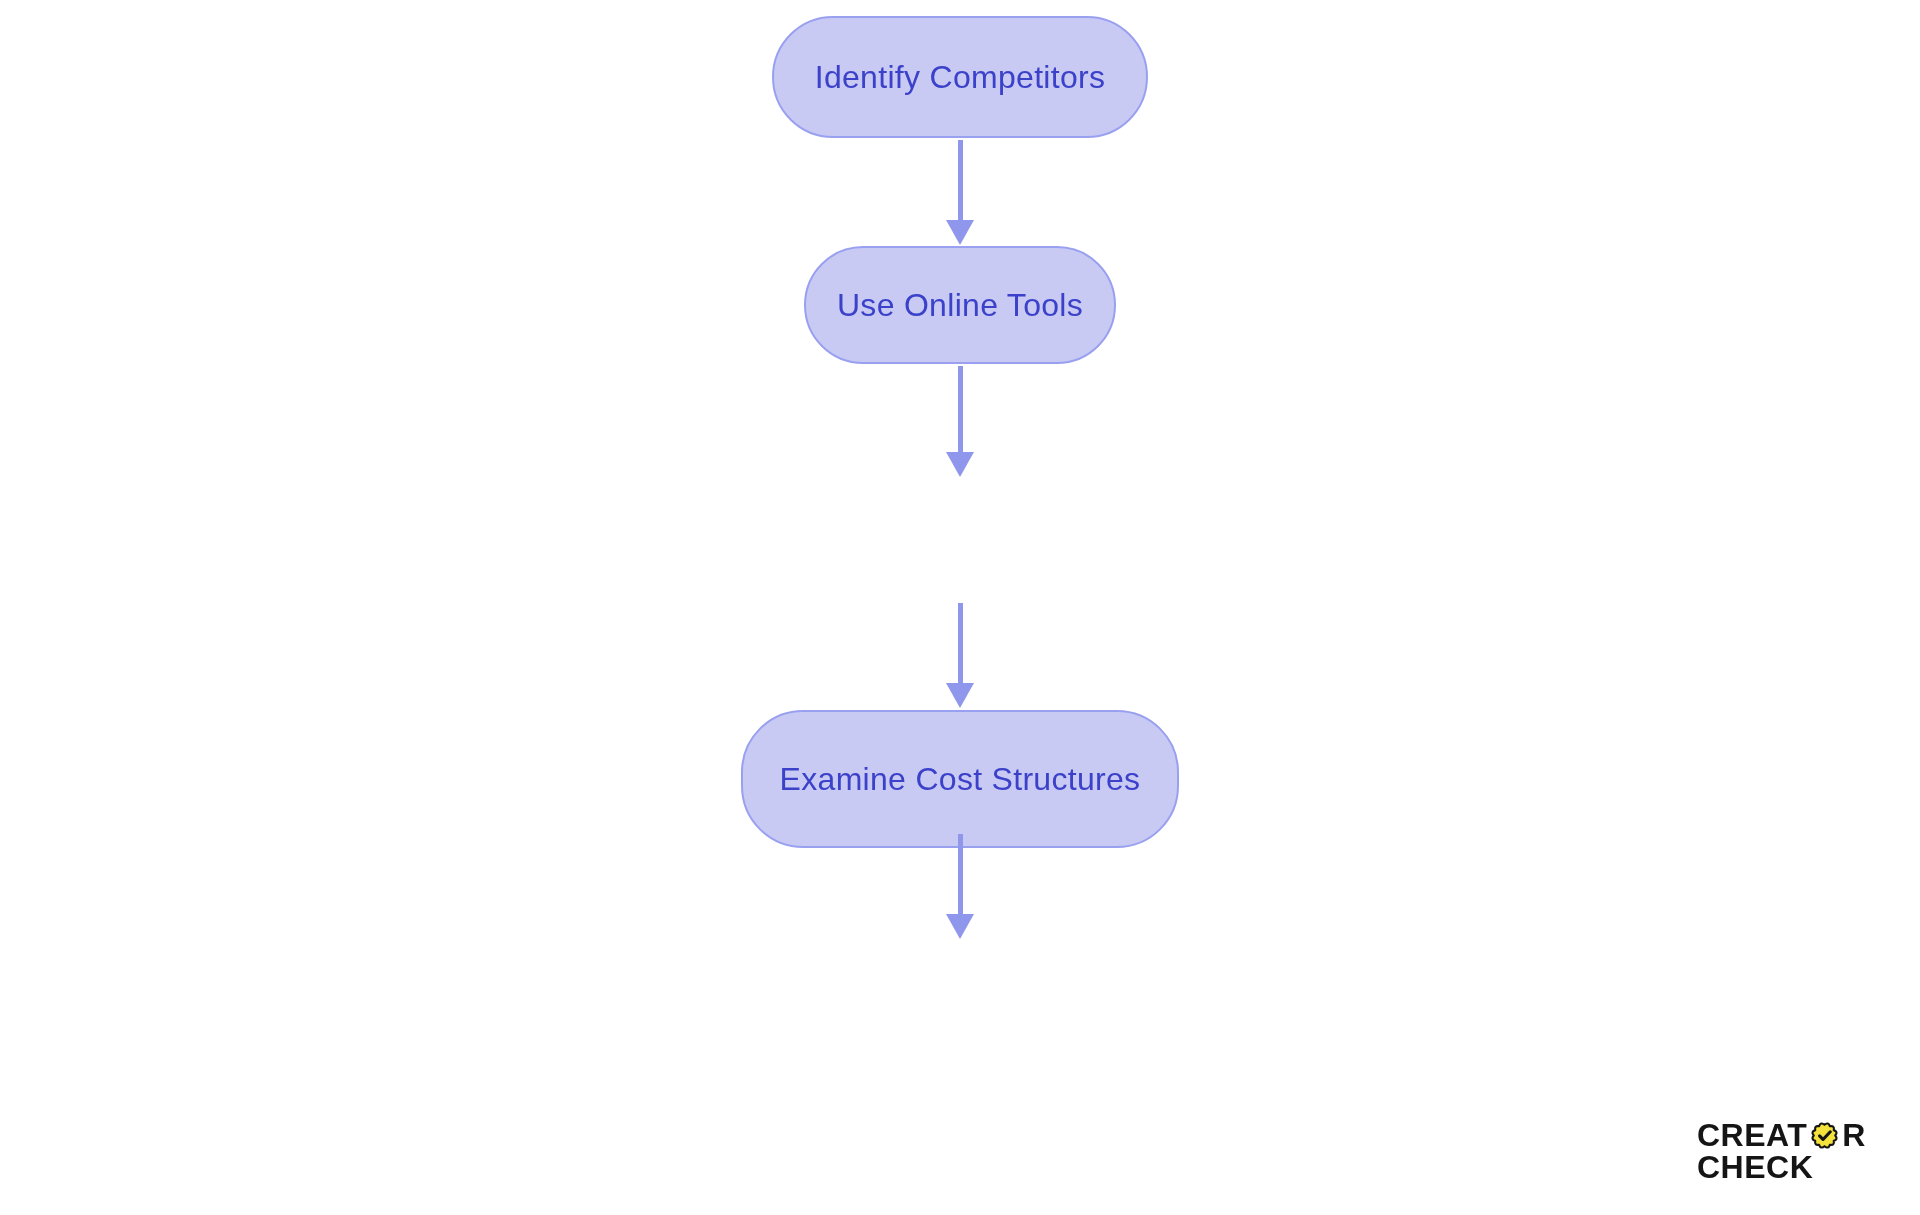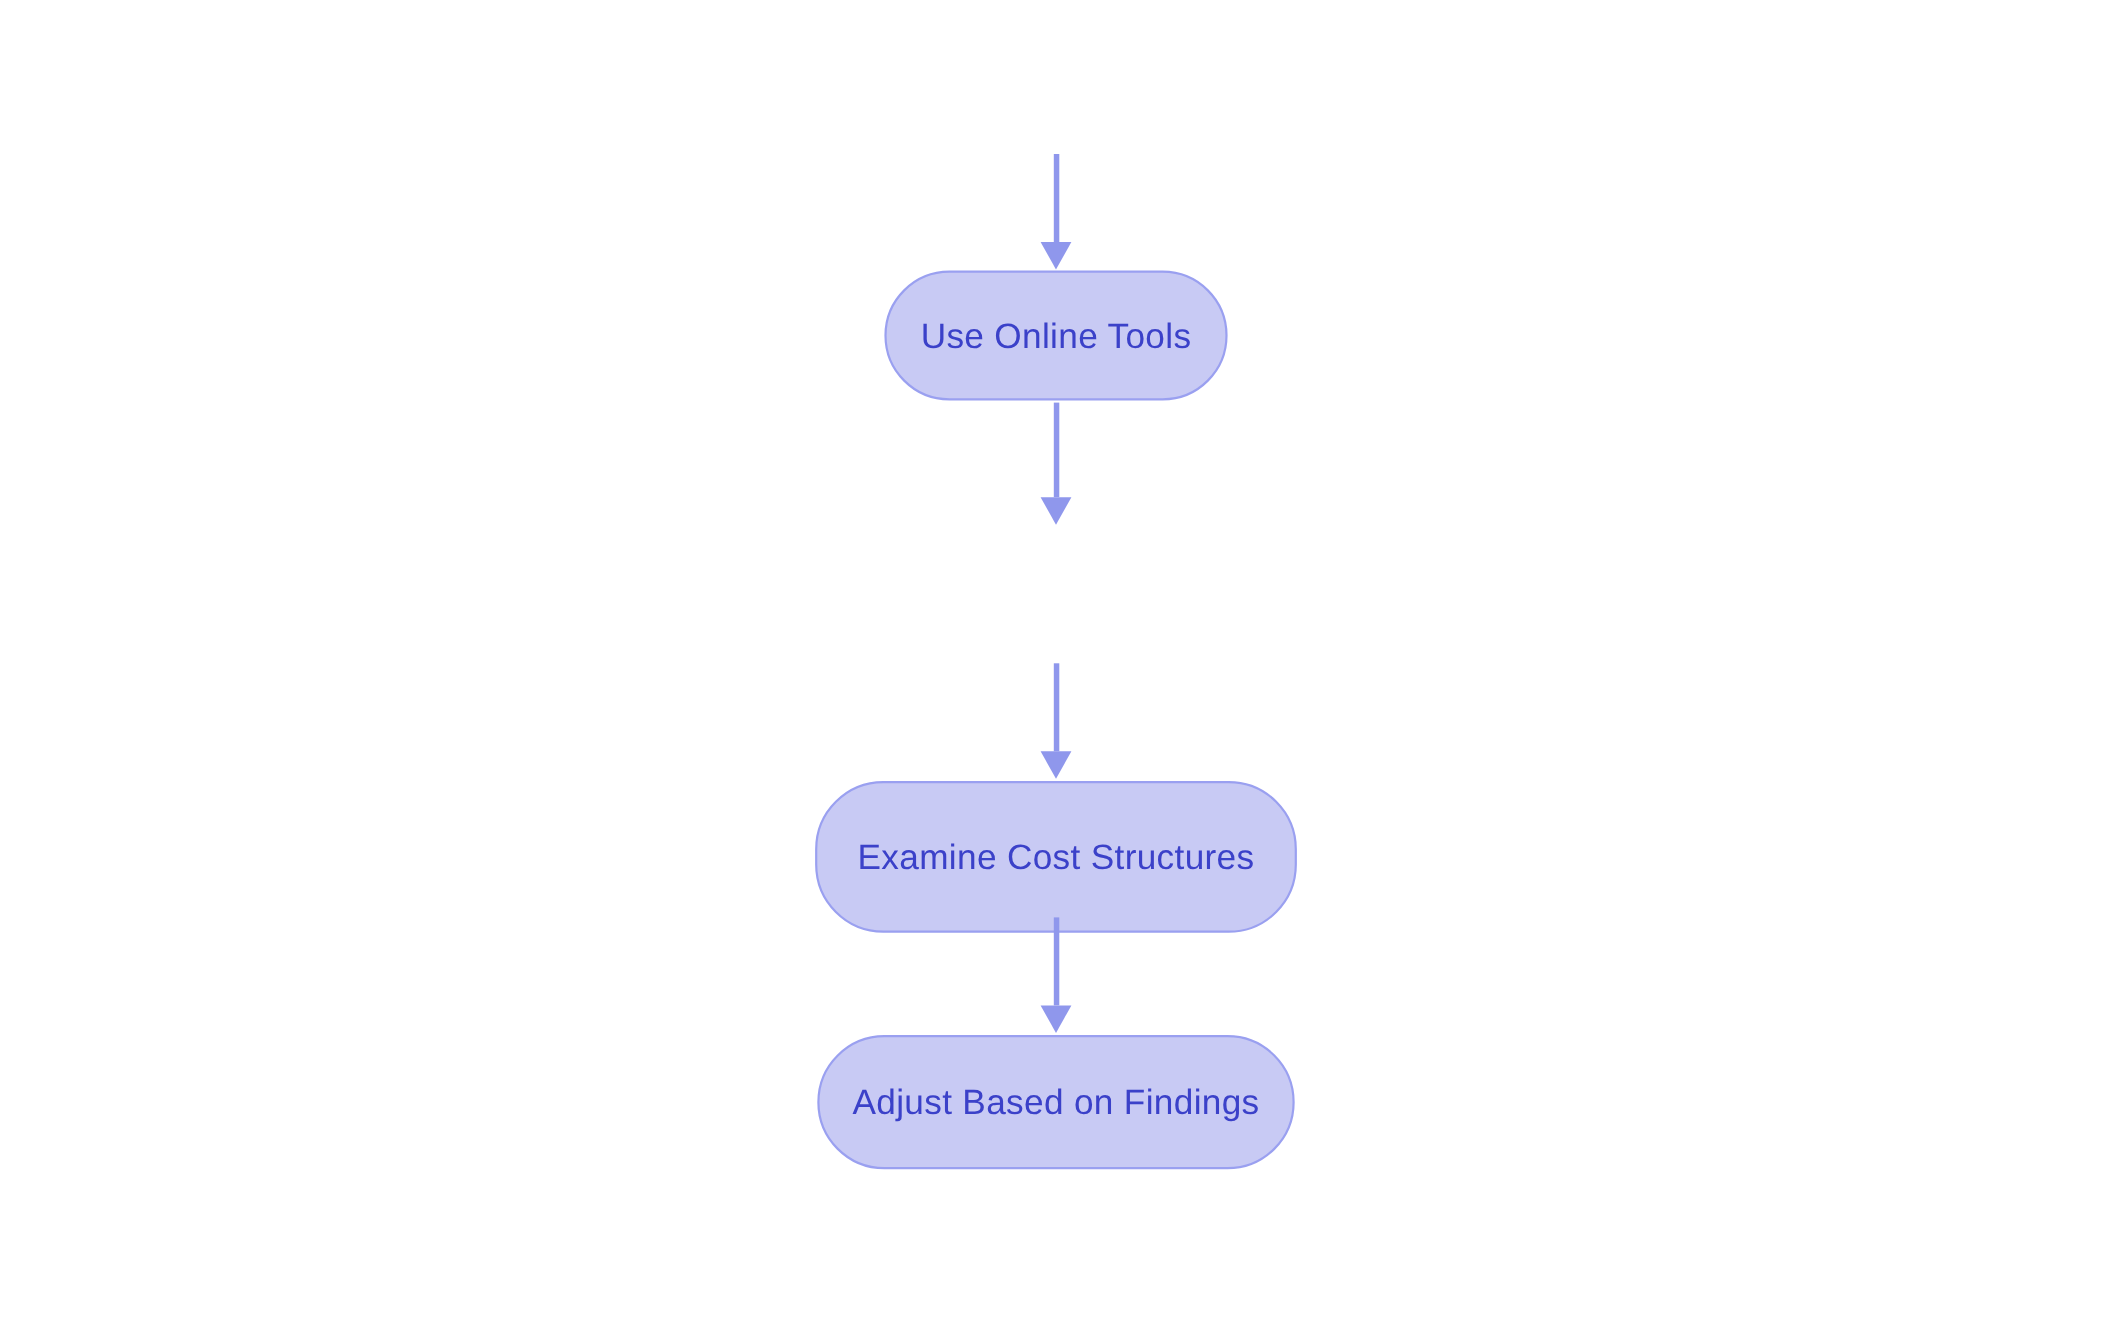--- a/index.html
+++ b/index.html
@@ -81,20 +81,23 @@
   }
   .wm-line2 {
     display: block;
   }
 </style>
 </head>
 <body>
 
 <div class="canvas">
 
+  <div class="node node-1">
+    <span>Identify Competitors</span>
+  </div>
 
   <div class="arrow arrow-1">
     <div class="arrow-line"></div>
     <div class="arrow-head"></div>
   </div>
 
   <div class="node node-2">
     <span>Use Online Tools</span>
   </div>
 
@@ -111,18 +114,26 @@
 
   <div class="node node-4">
     <span>Examine Cost Structures</span>
   </div>
 
   <div class="arrow arrow-4">
     <div class="arrow-line"></div>
     <div class="arrow-head"></div>
   </div>
 
-  <div class="node node-5">
-    <span>Adjust Based on Findings</span>
+
+  <div class="watermark">
+    <span class="wm-line1">
+      <span>CREAT</span>
+      <svg class="wm-badge" width="33" height="33" viewBox="-20 -20 40 40" aria-hidden="true">
+        <path d="M13 0 Q16.9 4.53 11.26 6.5 Q12.37 12.37 6.5 11.26 Q4.53 16.9 0 13 Q-4.53 16.9 -6.5 11.26 Q-12.37 12.37 -11.26 6.5 Q-16.9 4.53 -13 0 Q-16.9 -4.53 -11.26 -6.5 Q-12.37 -12.37 -6.5 -11.26 Q-4.53 -16.9 0 -13 Q4.53 -16.9 6.5 -11.26 Q12.37 -12.37 11.26 -6.5 Q16.9 -4.53 13 0 Z" fill="#f3e13c" stroke="#151515" stroke-width="2.6" stroke-linejoin="round"></path>
+        <path d="M-6 0.5 L-1.8 4.8 L7 -4.5" fill="none" stroke="#151515" stroke-width="3.8" stroke-linecap="round" stroke-linejoin="round"></path>
+      </svg>
+      <span>R</span>
+    </span>
+    <span class="wm-line2">CHECK</span>
   </div>
-
 
 </div>
 
 </body></html>

